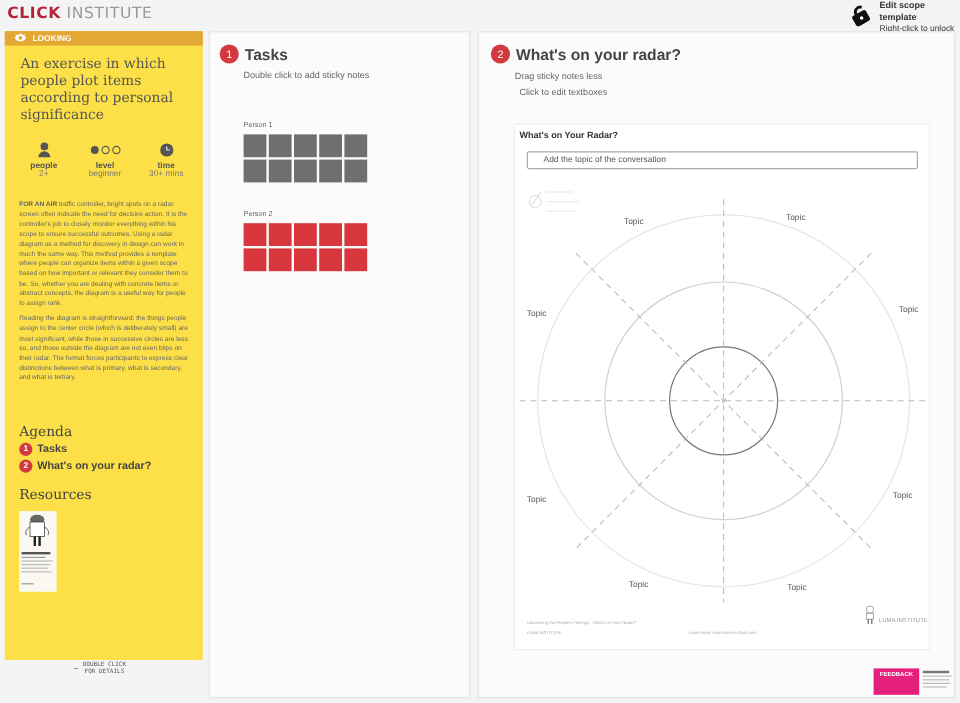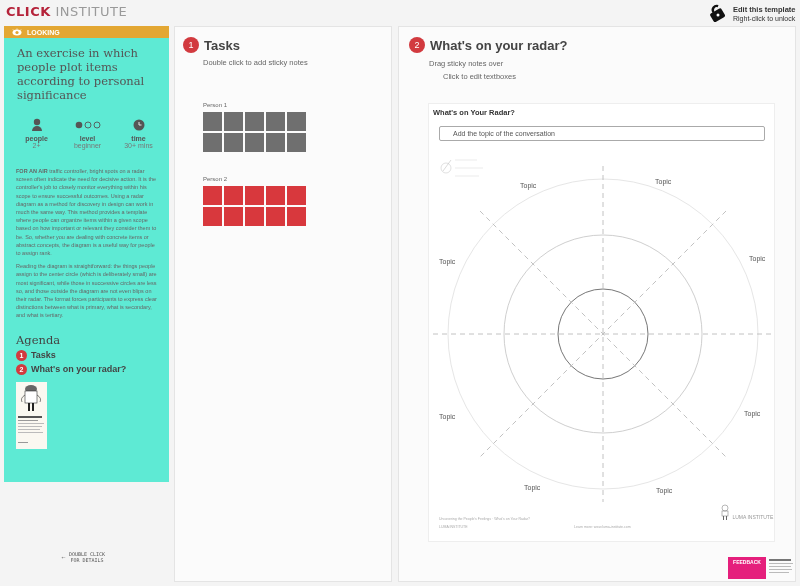--- a/index.html
+++ b/index.html
@@ -4,34 +4,34 @@
 <style>
   * { box-sizing: border-box; margin: 0; padding: 0; }
   html, body { width: 800px; height: 586px; overflow: hidden; background: #f4f4f4; font-family: "Liberation Sans", sans-serif; color: #444; }
   .abs { position: absolute; }
   #logo { left: 6px; top: 4px; font-size: 13px; letter-spacing: 0.5px; color: #9a9a9a; font-family: "DejaVu Sans", sans-serif; }
   #logo .brand { color: #b5233a; font-weight: bold; }
   #lock { left: 708px; top: 2px; width: 92px; height: 24px; display: flex; align-items: center; gap: 5px; }
   #lock .txt { font-size: 7px; line-height: 9px; color: #333; }
   #lock .txt b { font-size: 7.5px; }
 
-  #sidebar { left: 4px; top: 26px; width: 165px; height: 456px; background: #5eead4; }
+  #sidebar { left: 4px; top: 26px; width: 165px; height: 524px; background: #fde047; }
   #tag { height: 12px; background: #e3a733; color: #fff; font-size: 7px; font-weight: bold; display: flex; align-items: center; padding-left: 8px; gap: 5px; }
   #intro { font-family: "DejaVu Serif", serif; font-size: 11.5px; line-height: 14px; color: #555; padding: 8px 13px 0 13px; }
   #title { font-family: "DejaVu Serif", serif; font-size: 23px; line-height: 28px; color: #222; padding: 12px 12px 0 12px; }
   #stats { display: flex; padding: 16px 10px 0 12px; gap: 10px; }
   .stat { display: flex; flex-direction: column; align-items: center; width: 42px; }
   .stat .ic { height: 14px; display: flex; align-items: center; justify-content: center; }
   .stat .lbl { font-size: 7px; font-weight: bold; color: #555; margin-top: 3px; }
   .stat .val { font-size: 7px; color: #777; }
   .desc { font-size: 5.5px; line-height: 8.2px; color: #666; padding: 0 12px; }
   #desc1 { margin-top: 18px; }
   #desc2 { margin-top: 5px; }
   .h2 { font-family: "DejaVu Serif", serif; font-size: 11.5px; color: #444; padding-left: 12px; }
-  #agenda-h { margin-top: 13px; }
+  #agenda-h { margin-top: 32px; }
   .ag-item { display: flex; align-items: center; gap: 4px; padding-left: 12px; font-size: 9px; font-weight: bold; color: #444; margin-top: 3px; }
   .badge-sm { width: 11px; height: 11px; border-radius: 50%; background: #d23a3f; color: #fff; font-size: 7px; display: flex; align-items: center; justify-content: center; }
   #res-h { margin-top: 11px; }
   #resource { margin: 7px 0 0 12px; width: 31px; height: 67px; background: #fff; position: relative; }
   #dbl { left: 62px; top: 551px; font-size: 5px; color: #555; font-family: "DejaVu Sans Mono", monospace; line-height: 6px; display: flex; gap: 3px; align-items: center; }
 
   .panel { background: #fbfbfb; border: 1px solid #e4e4e4; }
   #p1 { left: 174px; top: 26px; width: 218px; height: 556px; }
   #p2 { left: 398px; top: 26px; width: 398px; height: 556px; }
   .ph { display: flex; align-items: center; gap: 5px; position: absolute; }
@@ -62,21 +62,21 @@
 
 <div id="lock" class="abs">
   <span>
     <svg width="20" height="20" viewBox="0 0 20 20">
         <rect x="3" y="8" width="13" height="10" rx="2" transform="rotate(-30 10 13)" fill="#111"></rect>
         <path d="M6 8 a4 4 0 0 1 7 -3" stroke="#111" stroke-width="2.4" fill="none" transform="rotate(-30 10 10)"></path>
         <circle cx="10" cy="13" r="1.5" fill="#fff"></circle>
       </svg>
   </span>
   <div class="txt">
-    <b>Edit this template</b><br>
+    <b>Edit scope template</b><br>
     <span>Right-click to unlock</span>
   </div>
 </div>
 
 <div id="sidebar" class="abs">
   <div id="tag">
     <span><svg width="10" height="8" viewBox="0 0 10 8">
           <ellipse cx="5" cy="4.5" rx="4.5" ry="3" fill="#fff"></ellipse>
           <circle cx="5" cy="4.5" r="1.6" fill="#e3a733"></circle>
           <path d="M1 1.5 L2 2.5 M5 0.5 L5 1.5 M9 1.5 L8 2.5" stroke="#fff" stroke-width="0.8"></path>
@@ -121,20 +121,21 @@
   <div id="desc2" class="desc">Reading the diagram is straightforward: the things people assign to the center circle (which is deliberately small) are most significant, while those in successive circles are less so, and those outside the diagram are not even blips on their radar. The format forces participants to express clear distinctions between what is primary, what is secondary, and what is tertiary.</div>
   <div id="agenda-h" class="h2">Agenda</div>
   <div class="ag-item">
     <span class="badge-sm">1</span>
     <span>Tasks</span>
   </div>
   <div class="ag-item">
     <span class="badge-sm">2</span>
     <span>What's on your radar?</span>
   </div>
+  <div id="res-h" class="h2">Resources</div>
   <div id="resource">
     <svg width="31" height="67" viewBox="0 0 31 67">
       <rect width="31" height="67" fill="#faf8f1"></rect>
       <ellipse cx="15" cy="7" rx="6" ry="4" fill="#666"></ellipse>
       <rect x="9" y="9" width="12" height="12" fill="#fff" stroke="#333" stroke-width="0.6"></rect>
       <path d="M9 13 Q4 16 6 20 M21 13 Q26 16 24 20" stroke="#333" stroke-width="0.6" fill="none"></path>
       <rect x="12" y="21" width="2" height="8" fill="#222"></rect>
         <rect x="16" y="21" width="2" height="8" fill="#222"></rect>
       <rect x="2" y="34" width="24" height="2" fill="#555"></rect>
       <rect x="2" y="38" width="20" height="1" fill="#999"></rect>
@@ -185,22 +186,22 @@
     <div style="background:#d8383d"></div>
     <div style="background:#d8383d"></div>
   </div>
 </div>
 
 <div id="p2" class="abs panel">
   <div class="ph" style="left:10px;top:10px;">
     <span class="badge">2</span>
     <span class="t">What's on your radar?</span>
   </div>
-  <div class="sub" style="left:30px;top:30px;">Drag sticky notes over</div>
-  <div class="sub" style="left:44px;top:43px;">Click to edit textboxes</div>
+  <div class="sub" style="left:30px;top:30px;">Drag sticky notes less</div>
+  <div class="sub" style="left:34px;top:43px;">Click to edit textboxes</div>
 </div>
 
 <div id="sheet" class="abs">
   <div id="sheet-title" class="abs">What's on Your Radar?</div>
   <div id="topic-box" class="abs">Add the topic of the conversation</div>
 
   <svg class="abs" style="left:0;top:0;" width="347" height="439" viewBox="0 0 347 439">
 
     <g opacity="0.5">
       <circle cx="17" cy="64" r="5" fill="none" stroke="#999" stroke-width="0.6"></circle>

